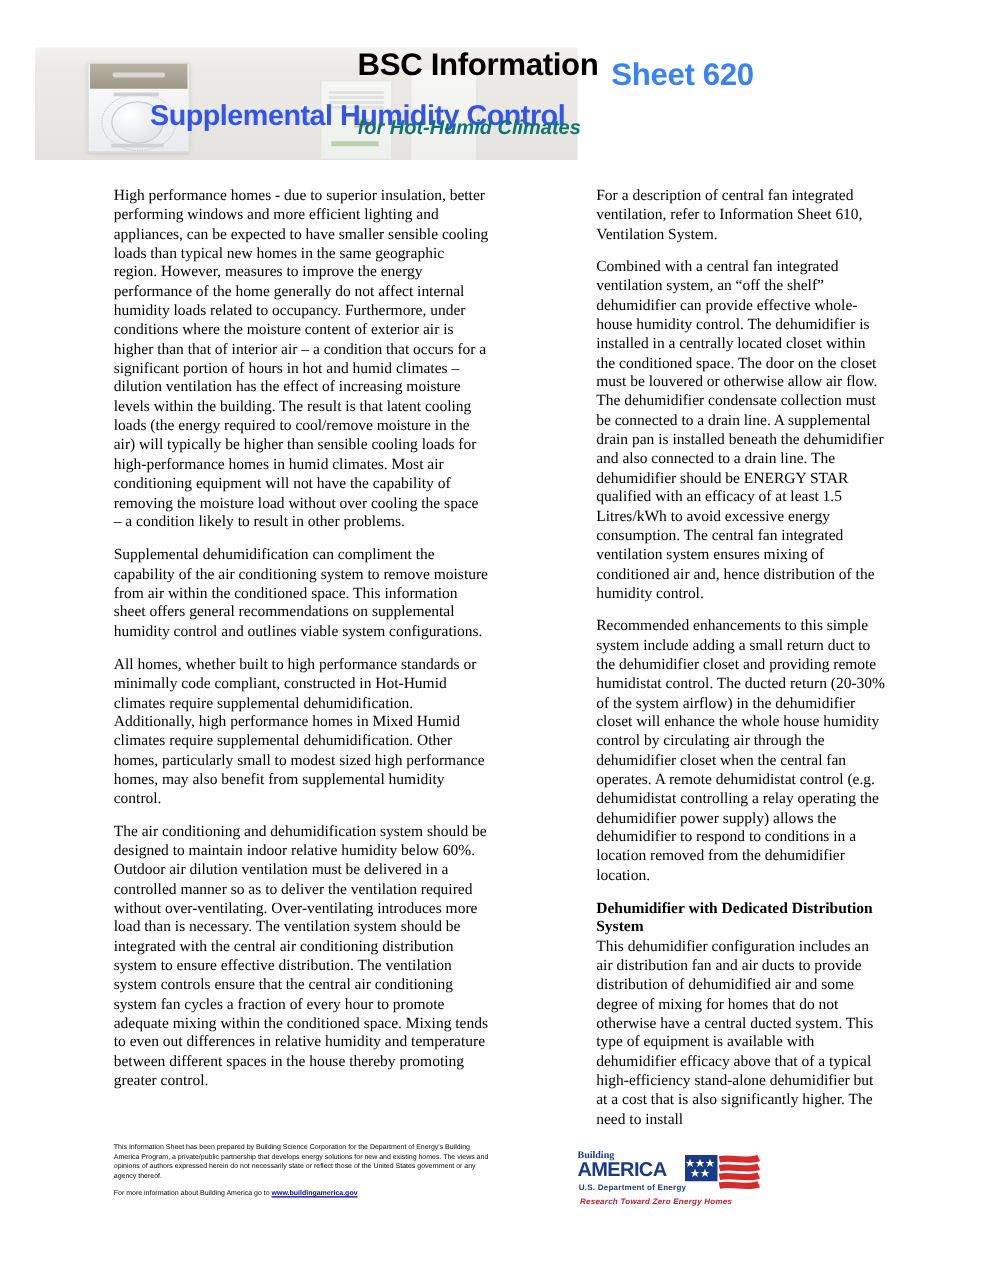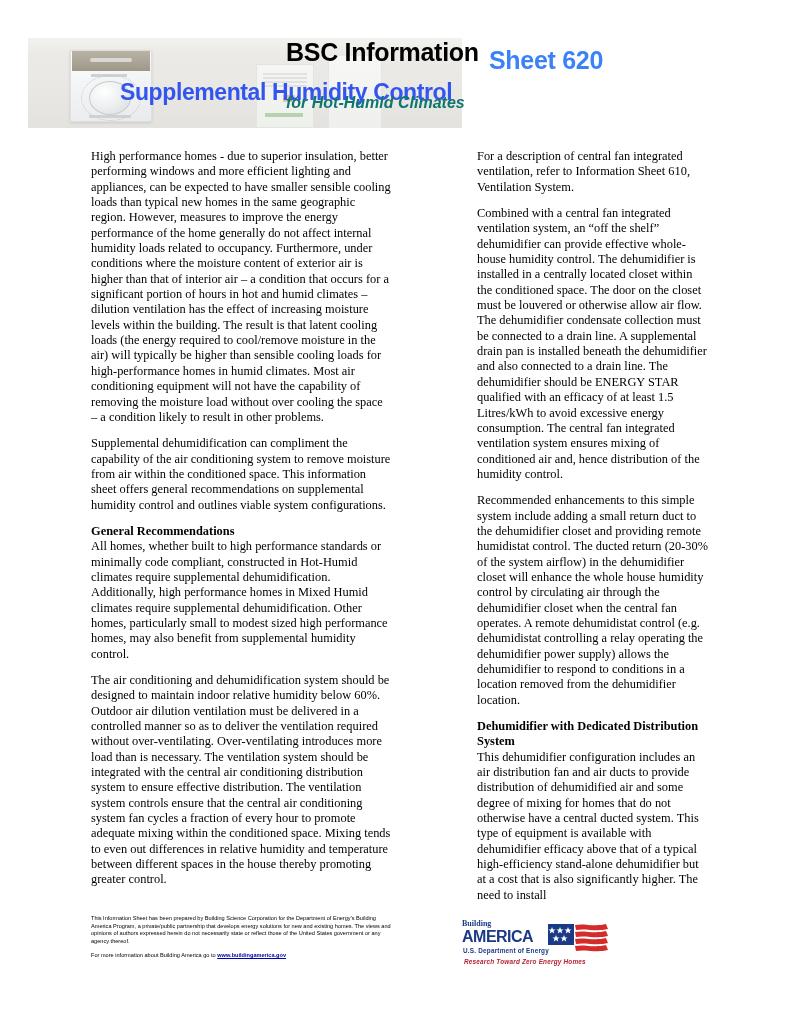--- a/index.html
+++ b/index.html
@@ -319,21 +319,20 @@
     <div class="title-sheet">Sheet 620</div>
     <div class="title-line2">Supplemental Humidity Control</div>
     <div class="title-line3">for Hot-Humid Climates</div>
   </div>
 
   <div class="columns">
 
     <div class="col col-left">
       <p>High performance homes - due to superior insulation, better performing windows and more efficient lighting and appliances, can be expected to have smaller sensible cooling loads than typical new homes in the same geographic region.  However, measures to improve the energy performance of the home generally do not affect internal humidity loads related to occupancy.  Furthermore, under conditions where the moisture content of exterior air is higher than that of interior air – a condition that occurs for a significant portion of hours in hot and humid climates – dilution ventilation has the effect of increasing moisture levels within the building.  The result is that latent cooling loads (the energy required to cool/remove moisture in the air) will typically be higher than sensible cooling loads for high-performance homes in humid climates.  Most air conditioning equipment will not have the capability of removing the moisture load without over cooling the space – a condition likely to result in other problems.</p>
       <p>Supplemental dehumidification can compliment the capability of the air conditioning system to remove moisture from air within the conditioned space.  This information sheet offers general recommendations on supplemental humidity control and outlines viable system configurations.</p>
-      <h3>General Recommendations</h3>
       <p>All homes, whether built to high performance standards or minimally code compliant, constructed in Hot-Humid climates require supplemental dehumidification.  Additionally, high performance homes in Mixed Humid climates require supplemental dehumidification.  Other homes, particularly small to modest sized high performance homes, may also benefit from supplemental humidity control.</p>
       <p>The air conditioning and dehumidification system should be designed to maintain indoor relative humidity below 60%.  Outdoor air dilution ventilation must be delivered in a controlled manner so as to deliver the ventilation required without over-ventilating.  Over-ventilating introduces more load than is necessary.  The ventilation system should be integrated with the central air conditioning distribution system to ensure effective distribution.  The ventilation system controls ensure that the central air conditioning system fan cycles a fraction of every hour to promote adequate mixing within the conditioned space.  Mixing tends to even out differences in relative humidity and temperature between different spaces in the house thereby promoting greater control.</p>
     </div>
 
     <div class="col col-right">
       <p>For a description of central fan integrated ventilation, refer to Information Sheet 610, Ventilation System.</p>
       <p>Combined with a central fan integrated ventilation system, an “off the shelf” dehumidifier can provide effective whole-house humidity control.  The dehumidifier is installed in a centrally located closet within the conditioned space.  The door on the closet must be louvered or otherwise allow air flow.  The dehumidifier condensate collection must be connected to a drain line.  A supplemental drain pan is installed beneath the dehumidifier and also connected to a drain line.  The dehumidifier should be ENERGY STAR qualified with an efficacy of at least 1.5 Litres/kWh to avoid excessive energy consumption.  The central fan integrated ventilation system ensures mixing of conditioned air and, hence distribution of the humidity control.</p>
       <p>Recommended enhancements to this simple system include adding a small return duct to the dehumidifier closet and providing remote humidistat control.  The ducted return (20-30% of the system airflow) in the dehumidifier closet will enhance the whole house humidity control by circulating air through the dehumidifier closet when the central fan operates.  A remote dehumidistat control (e.g. dehumidistat controlling a relay operating the dehumidifier power supply) allows the dehumidifier to respond to conditions in a location removed from the dehumidifier location.</p>
       <h3>Dehumidifier with Dedicated Distribution System</h3>
       <p>This dehumidifier configuration includes an air distribution fan and air ducts to provide distribution of dehumidified air and some degree of mixing for homes that do not otherwise have a central ducted system.  This type of equipment is available with dehumidifier efficacy above that of a typical high-efficiency stand-alone dehumidifier but at a cost that is also significantly higher.  The need to install</p>

